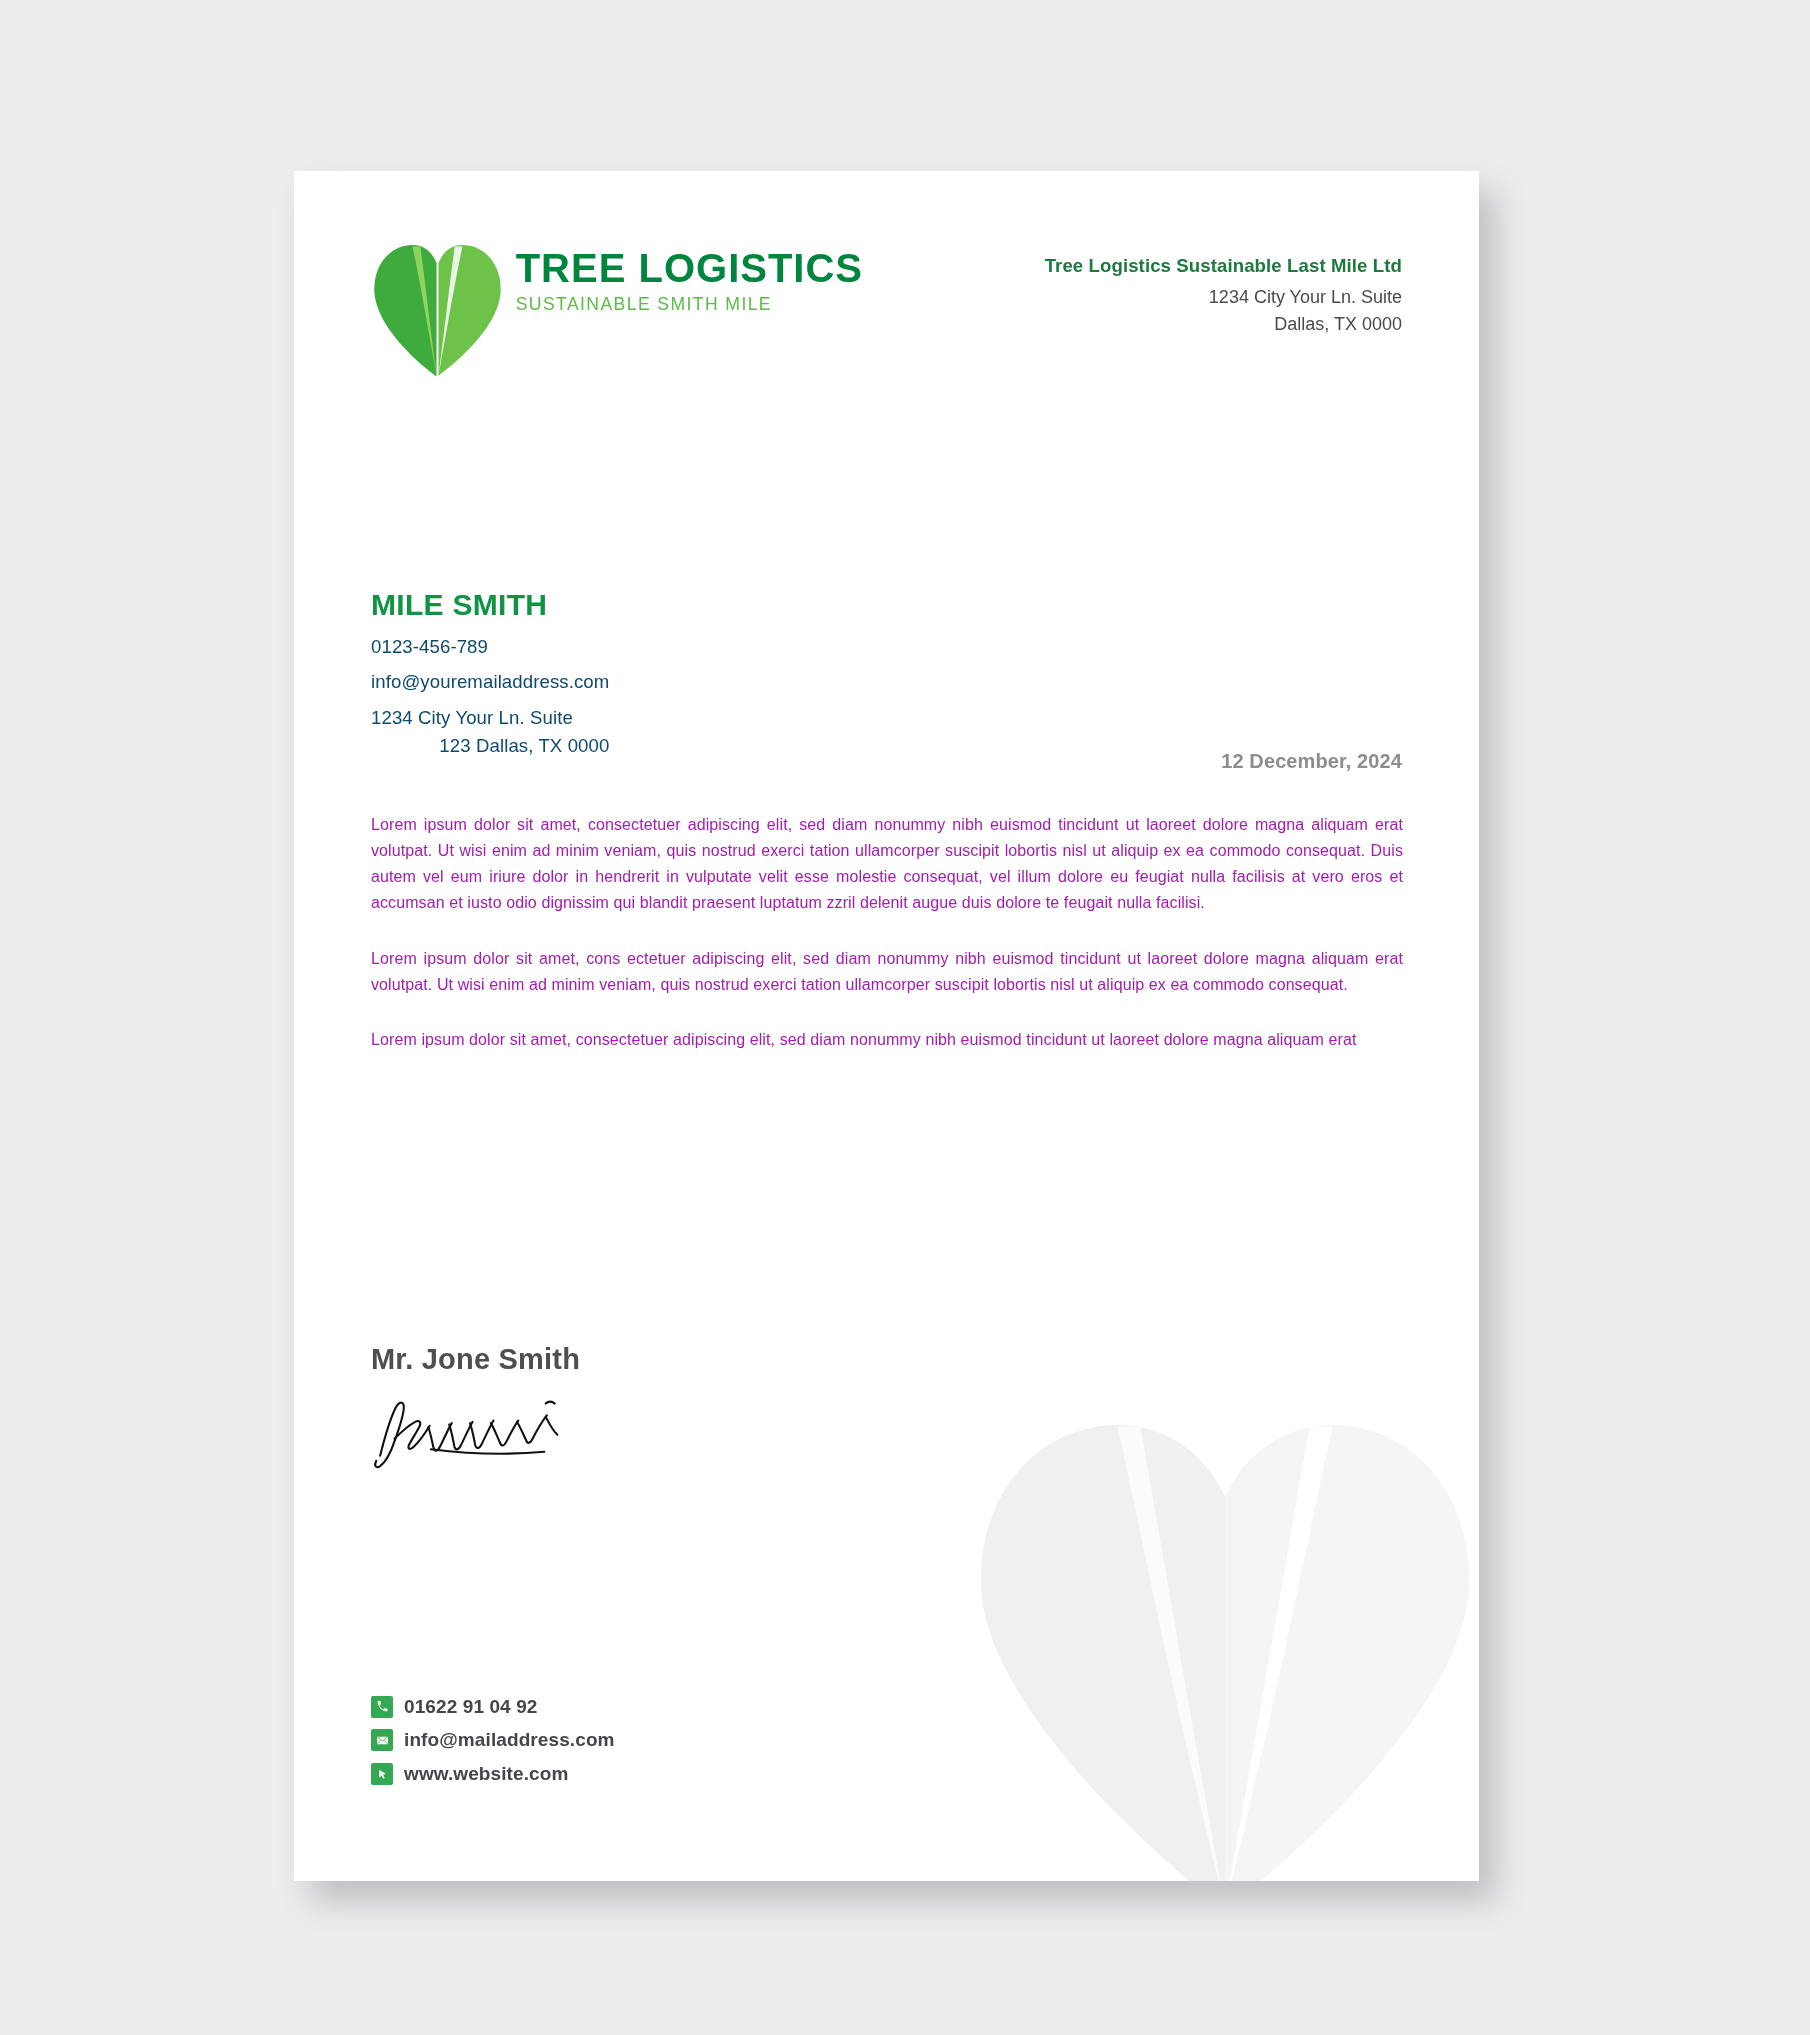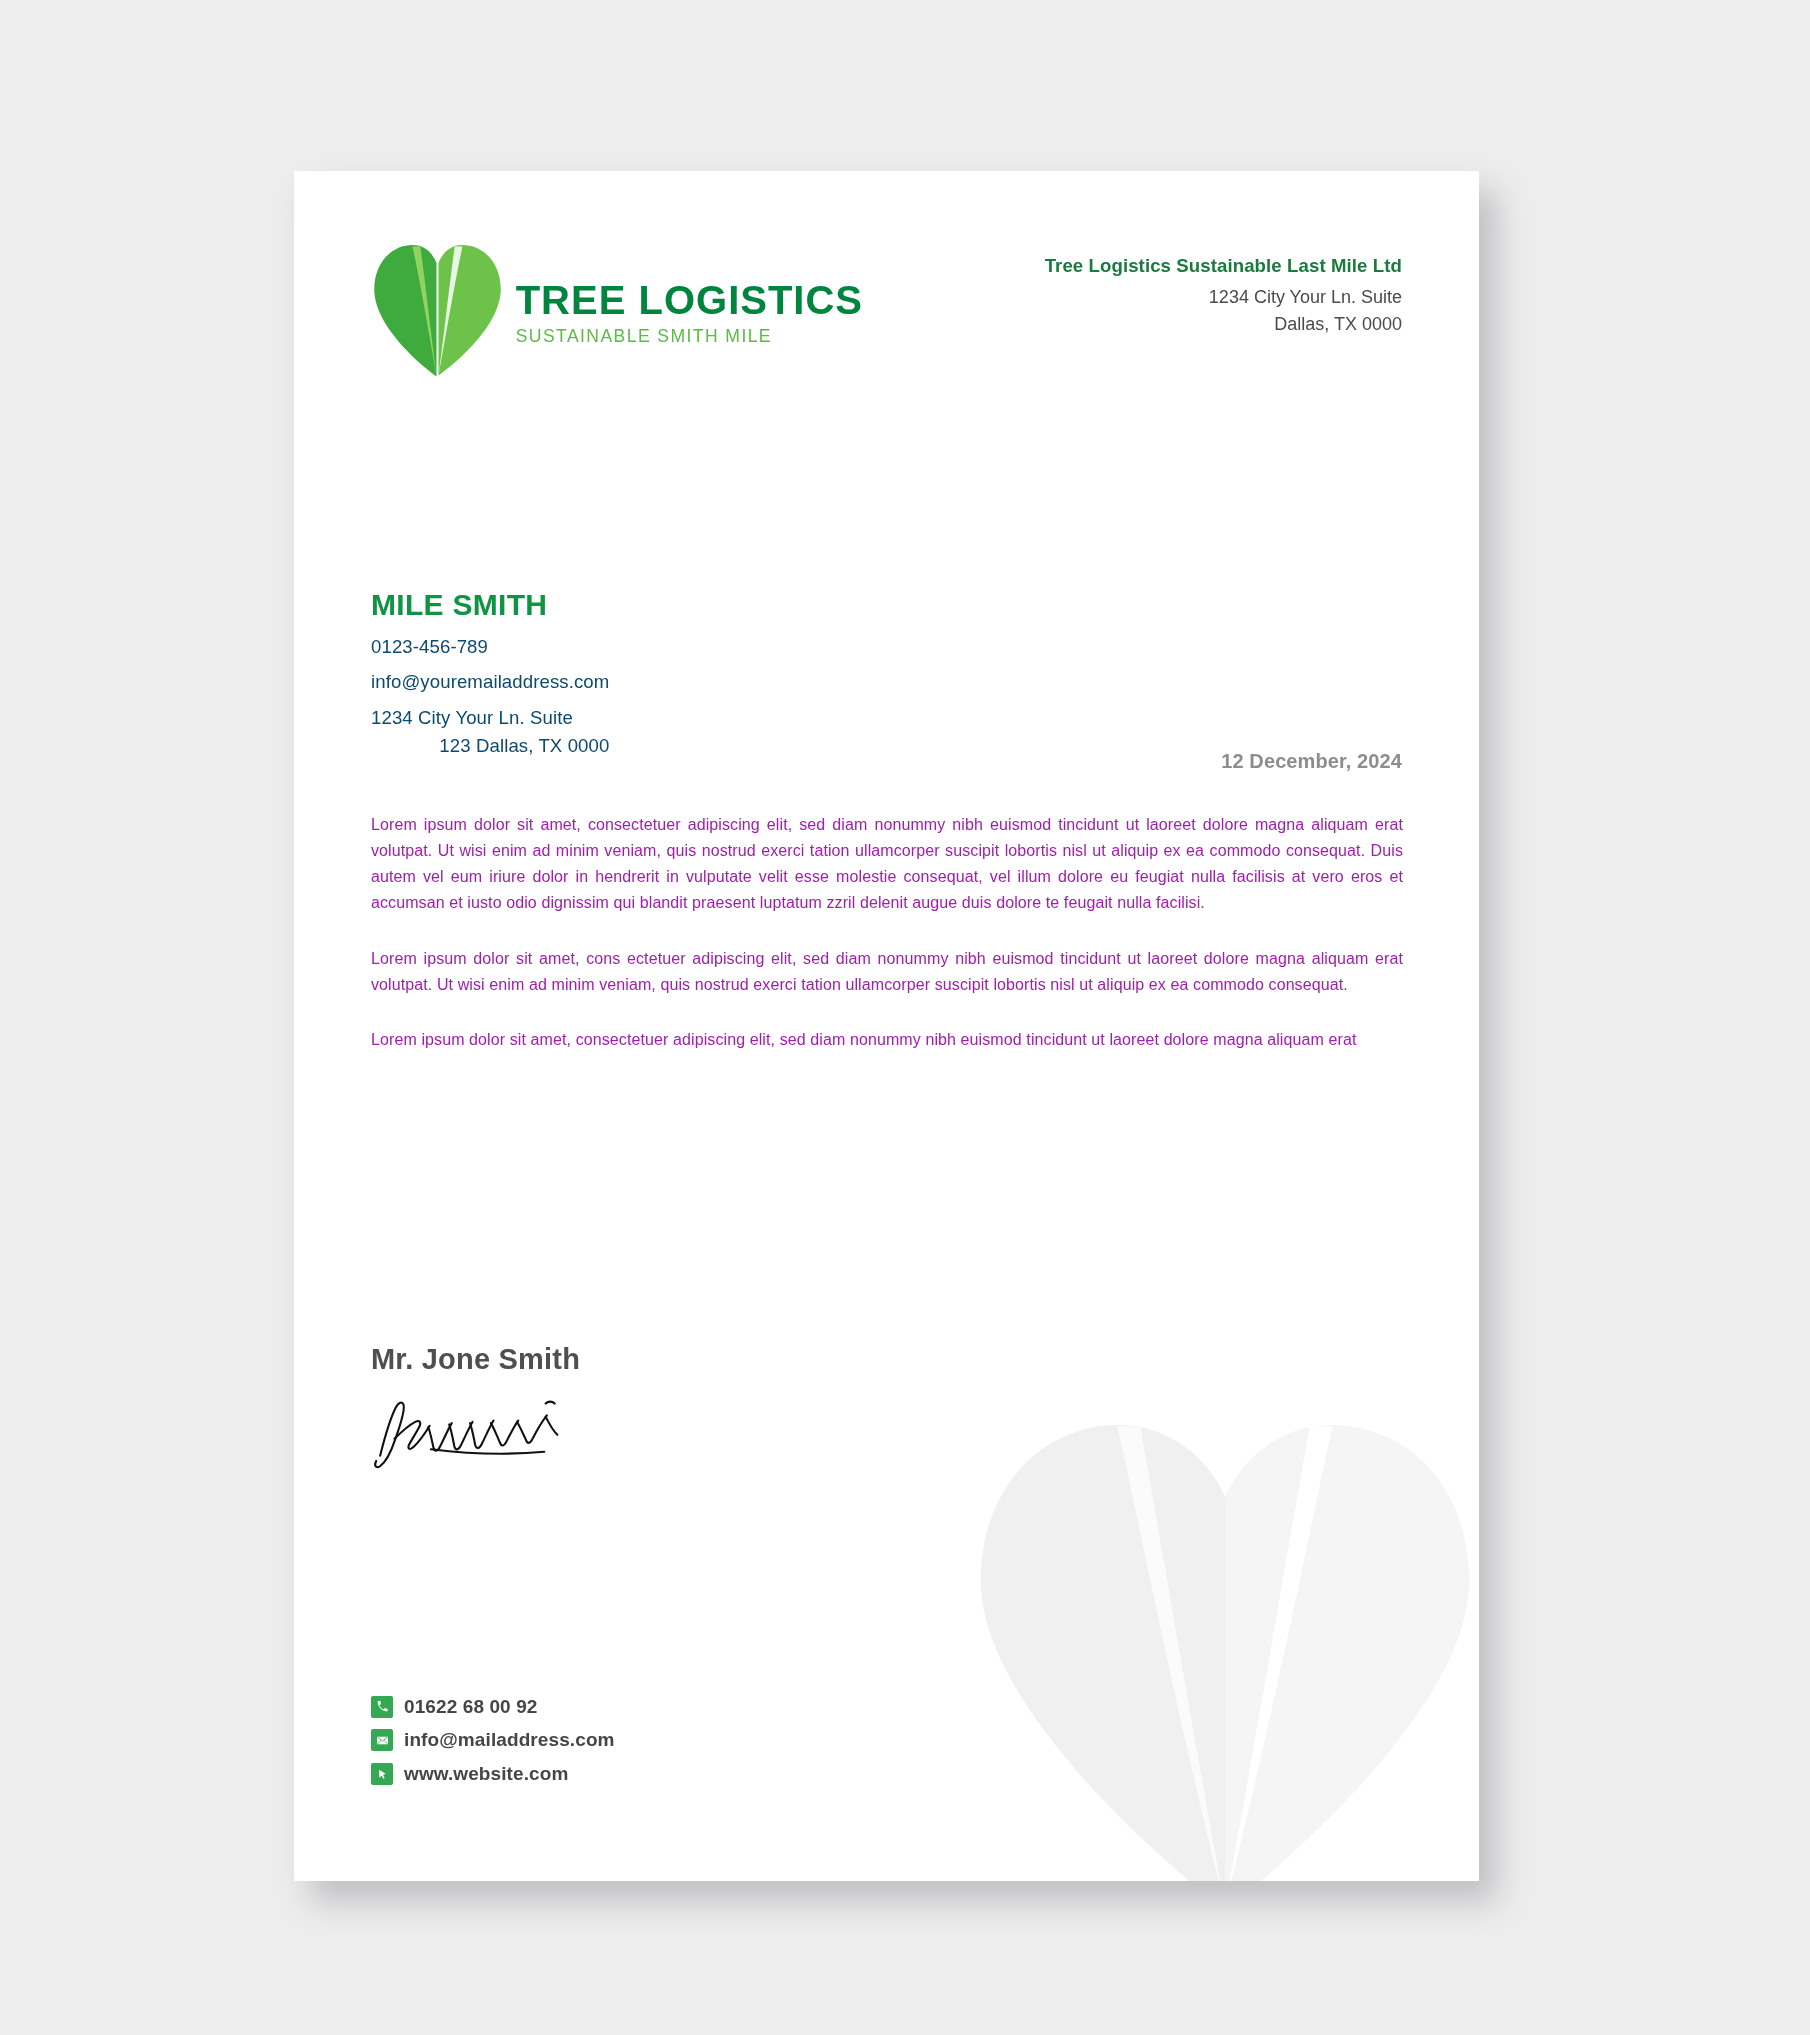--- a/index.html
+++ b/index.html
@@ -49,21 +49,21 @@
     left: 0;
     top: 0;
     width: 100%;
     height: 221px;
   }
   .logo-block {
     position: absolute;
     left: 77px;
     top: 70px;
     display: flex;
-    align-items: center;
+    align-items: flex-start;
   }
   .logo-mark {
     width: 133px;
     height: 138px;
     flex: none;
   }
   .logo-text {
     margin-left: 11.7px;
     margin-top: 6.5px;
   }
@@ -275,21 +275,21 @@
     </div>
 
     <div class="footer">
 
       <div class="footer-row">
         <span class="footer-ico">
           <svg width="13" height="13" viewBox="0 0 24 24" fill="#ffffff">
             <path d="M6.6 10.8c1.4 2.8 3.8 5.1 6.6 6.6l2.2-2.2c.3-.3.7-.4 1.1-.2 1.2.4 2.4.6 3.7.6.6 0 1 .4 1 1V20c0 .6-.4 1-1 1C11.2 21 3 12.8 3 2.9c0-.6.4-1 1-1h3.5c.6 0 1 .4 1 1 0 1.3.2 2.5.6 3.7.1.4 0 .8-.2 1.1l-2.3 2.1z"></path>
           </svg>
         </span>
-        <span class="footer-text">01622 68 00 92</span>
+        <span class="footer-text">01622 91 04 92</span>
       </div>
 
       <div class="footer-row">
         <span class="footer-ico">
           <svg width="13" height="13" viewBox="0 0 24 24" fill="#ffffff">
             <path d="M2 5h20v14H2z" fill="#ffffff"></path>
             <path d="M2.5 5.6 12 13l9.5-7.4" stroke="#34a853" stroke-width="1.6" fill="none"></path>
             <path d="M2.5 18.4 9 12M21.5 18.4 15 12" stroke="#34a853" stroke-width="1.4" fill="none"></path>
           </svg>
         </span>

